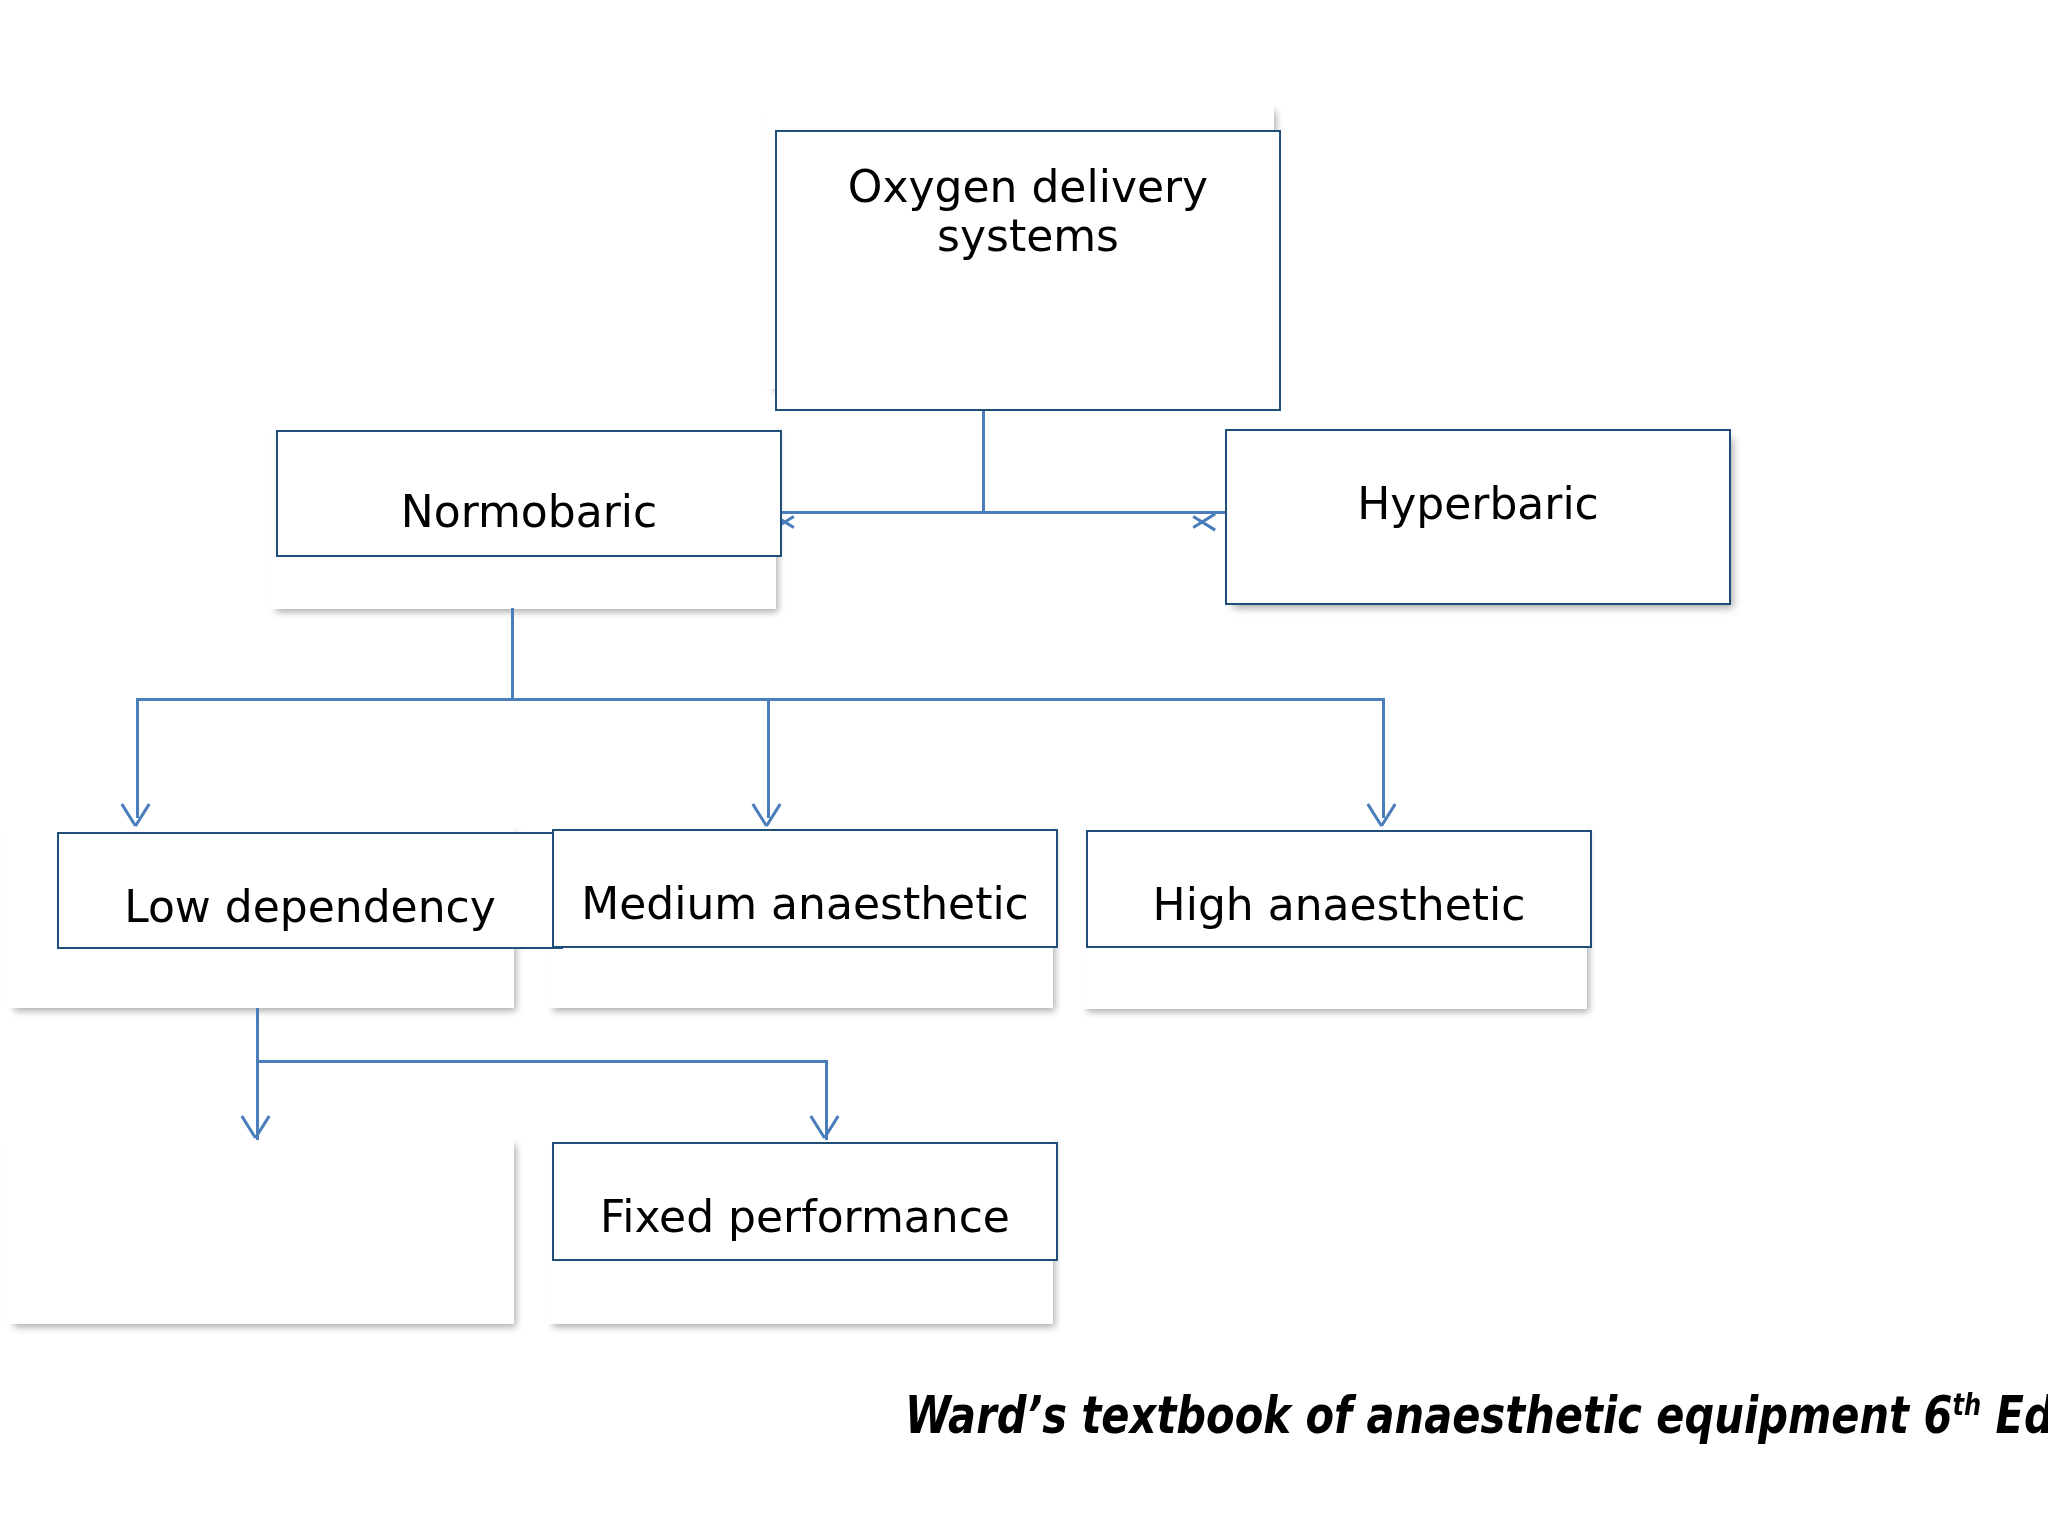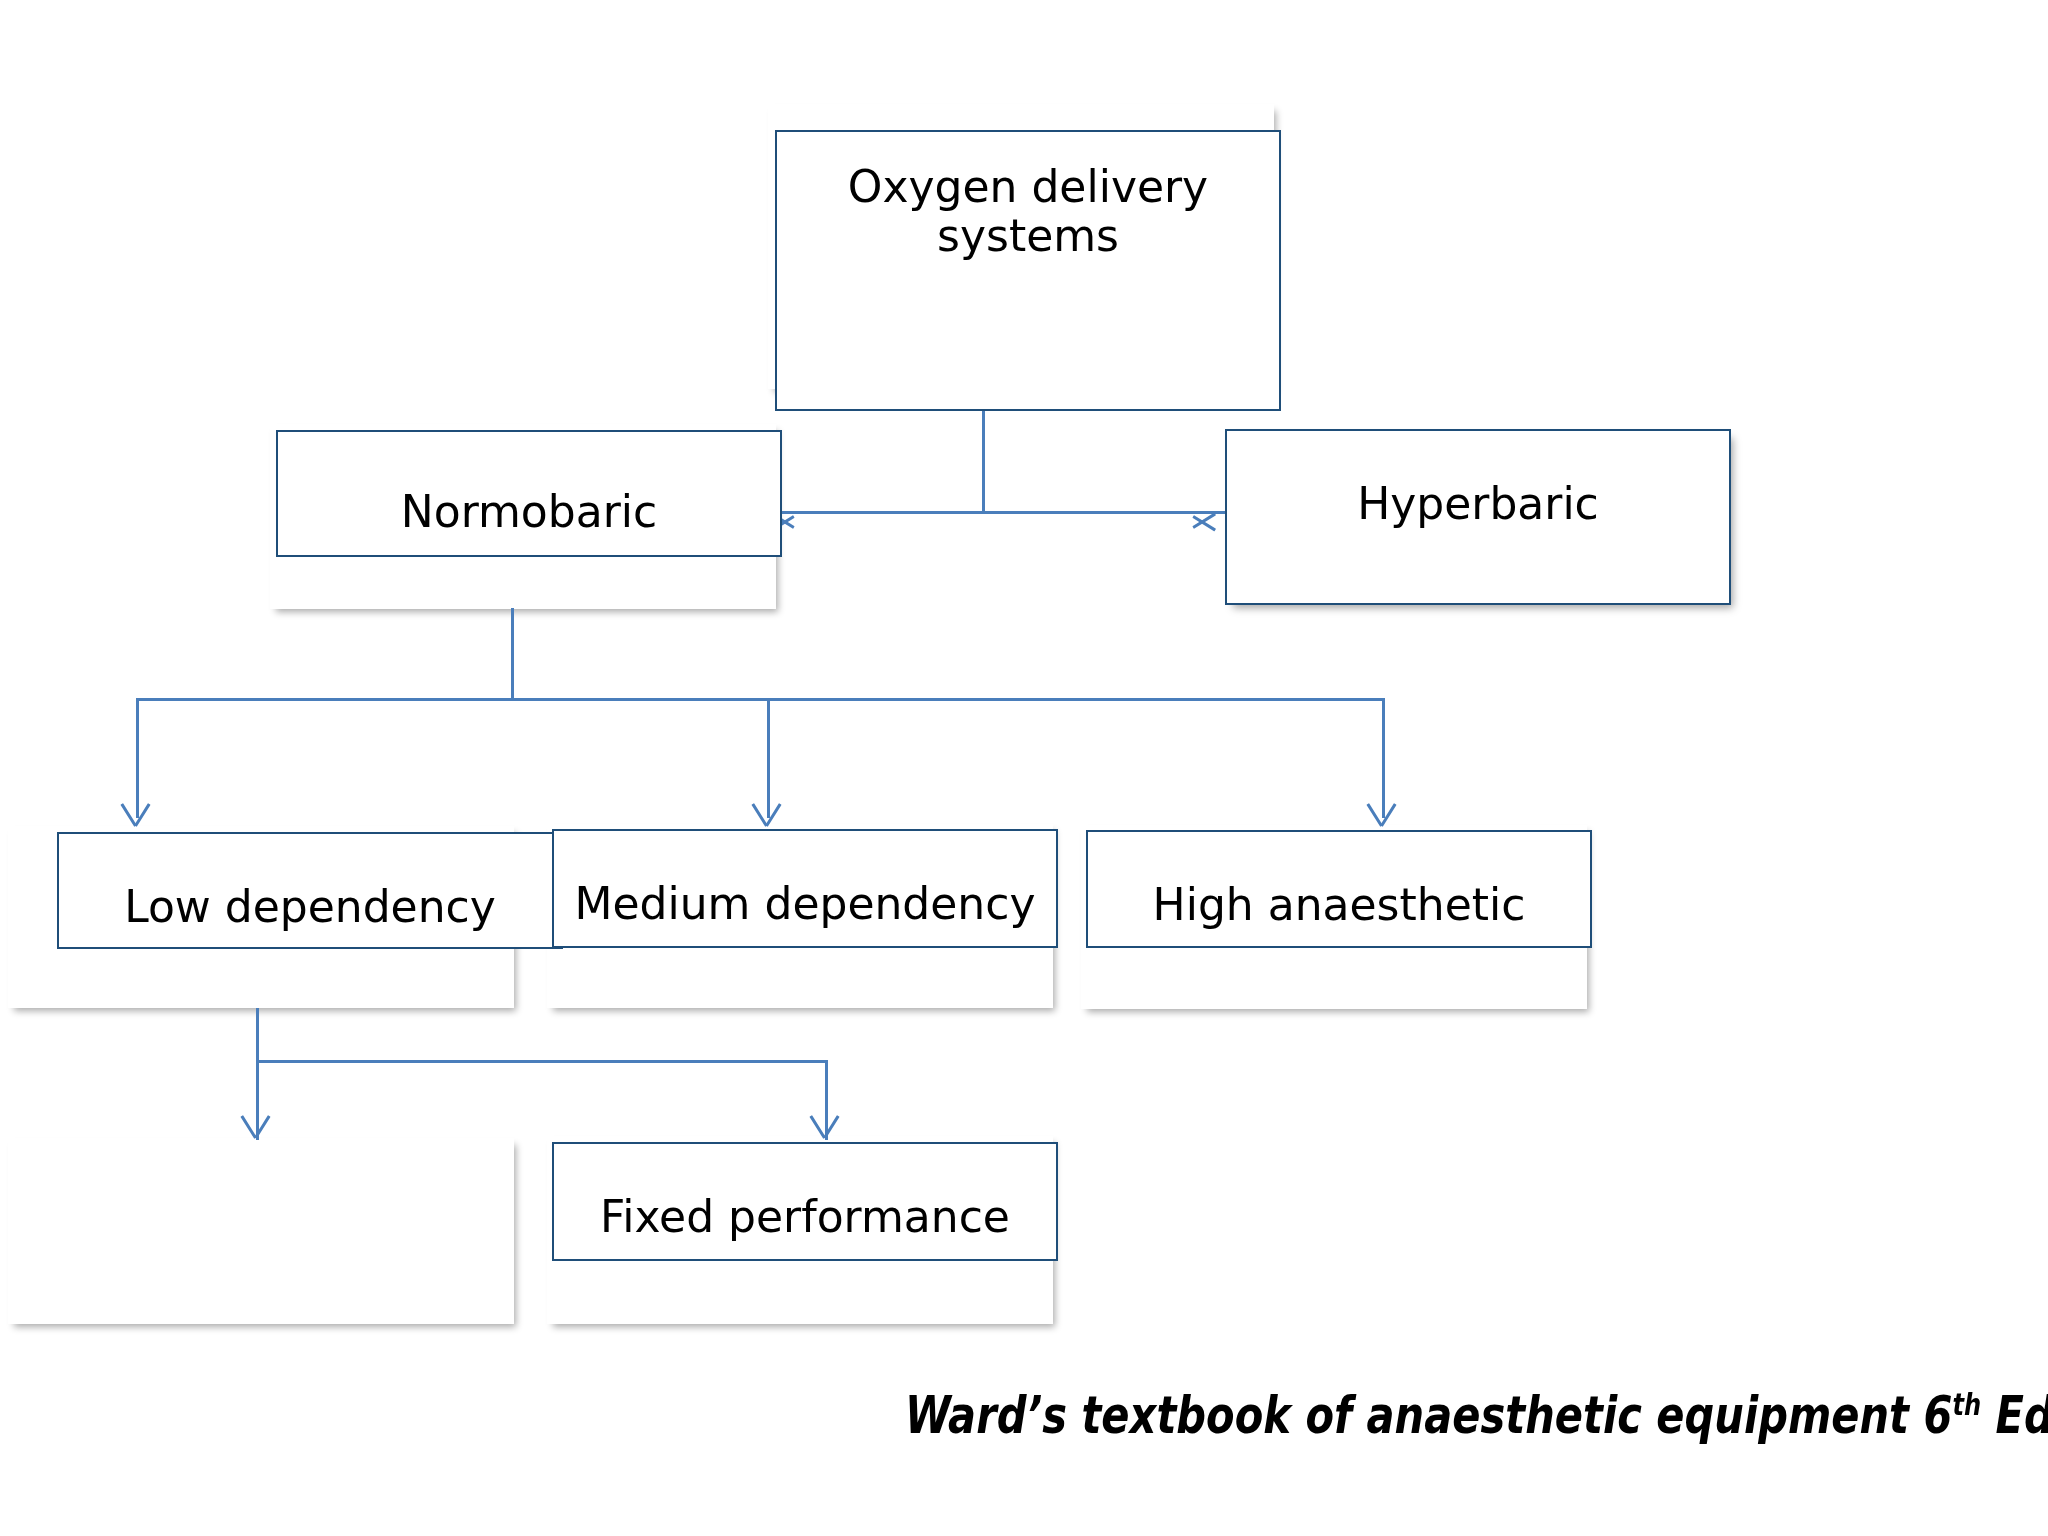--- a/index.html
+++ b/index.html
@@ -161,21 +161,21 @@
       <i class="b"></i>
   </div>
 
   <div class="ghost" style="left:8px; top:826px; width:506px; height:182px;"></div>
   <div class="framed" style="left:13px; top:832px; width:506px; height:117px;margin-left:44px;">
     <div class="node-label" style="top:48px; font-size:44px;">Low dependency</div>
   </div>
 
   <div class="ghost" style="left:547px; top:824px; width:506px; height:184px;"></div>
   <div class="framed" style="left:552px; top:829px; width:506px; height:119px;">
-    <div class="node-label" style="top:48px; font-size:44px;">Medium dependency</div>
+    <div class="node-label" style="top:48px; font-size:44px;">Medium anaesthetic</div>
   </div>
 
   <div class="ghost" style="left:1081px; top:825px; width:506px; height:184px;"></div>
   <div class="framed" style="left:1086px; top:830px; width:506px; height:118px;">
     <div class="node-label" style="top:48px; font-size:44px;">High anaesthetic</div>
   </div>
 
   <div class="line-v" style="left:256px; top:1008px; height:54px;"></div>
   <div class="line-h" style="left:256px; top:1060px; width:572px;"></div>
 

